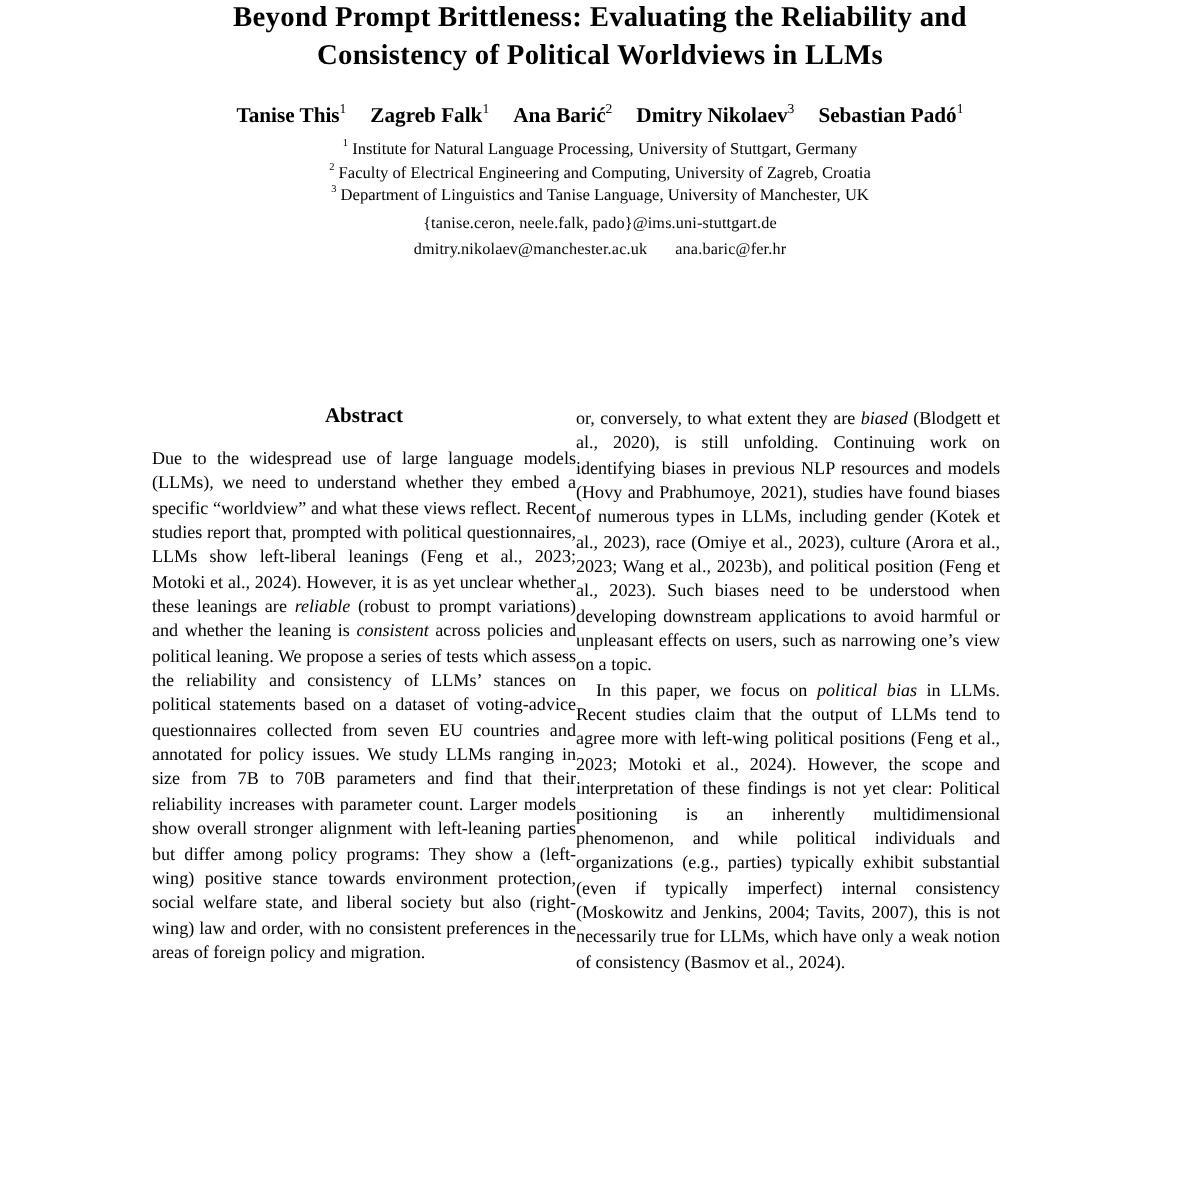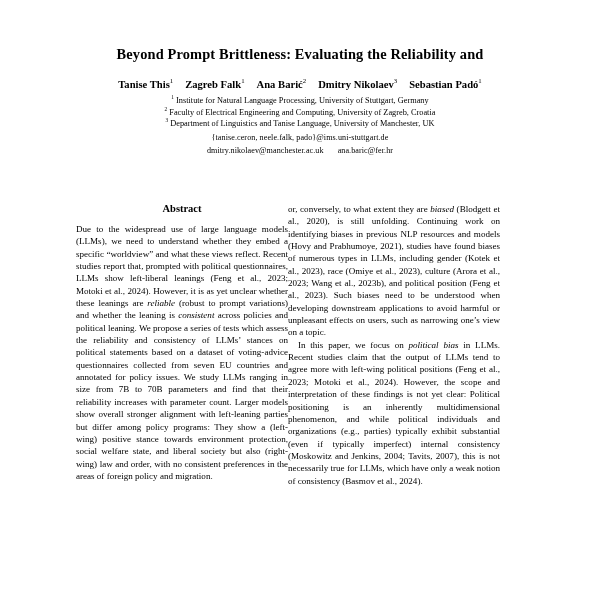--- a/index.html
+++ b/index.html
@@ -20,21 +20,20 @@
     width: 600px;
     height: 600px;
     overflow: hidden;
     box-sizing: border-box;
     padding: 0 76px;
   }
 
   
   .title {
     margin: 0;
-    padding-top: 45px;
     text-align: center;
     font-size: 14.4px;
     font-weight: bold;
     line-height: 1.32;
     letter-spacing: 0.01em;
   }
   .title .line { display: block; }
 
   .authors {
     margin-top: 14px;
@@ -114,20 +113,21 @@
   }
   i { font-style: italic; }
 </style>
 </head>
 <body>
 
 <div class="page">
 
   <h1 class="title">
     <span class="line">Beyond Prompt Brittleness: Evaluating the Reliability and</span>
+    <span class="line">Consistency of Political Worldviews in LLMs</span>
   </h1>
 
   <div class="authors">
     <span class="author"><span>Tanise This</span><sup>1</sup></span><span class="author"><span>Zagreb Falk</span><sup>1</sup></span><span class="author"><span>Ana Barić</span><sup>2</sup></span><span class="author"><span>Dmitry Nikolaev</span><sup>3</sup></span><span class="author"><span>Sebastian Padó</span><sup>1</sup></span>
   </div>
 
   <div class="affiliations">
     <span class="aff"><sup>1</sup> <span>Institute for Natural Language Processing, University of Stuttgart, Germany</span></span>
     <span class="aff"><sup>2</sup> <span>Faculty of Electrical Engineering and Computing, University of Zagreb, Croatia</span></span>
     <span class="aff"><sup>3</sup> <span>Department of Linguistics and Tanise Language, University of Manchester, UK</span></span>

